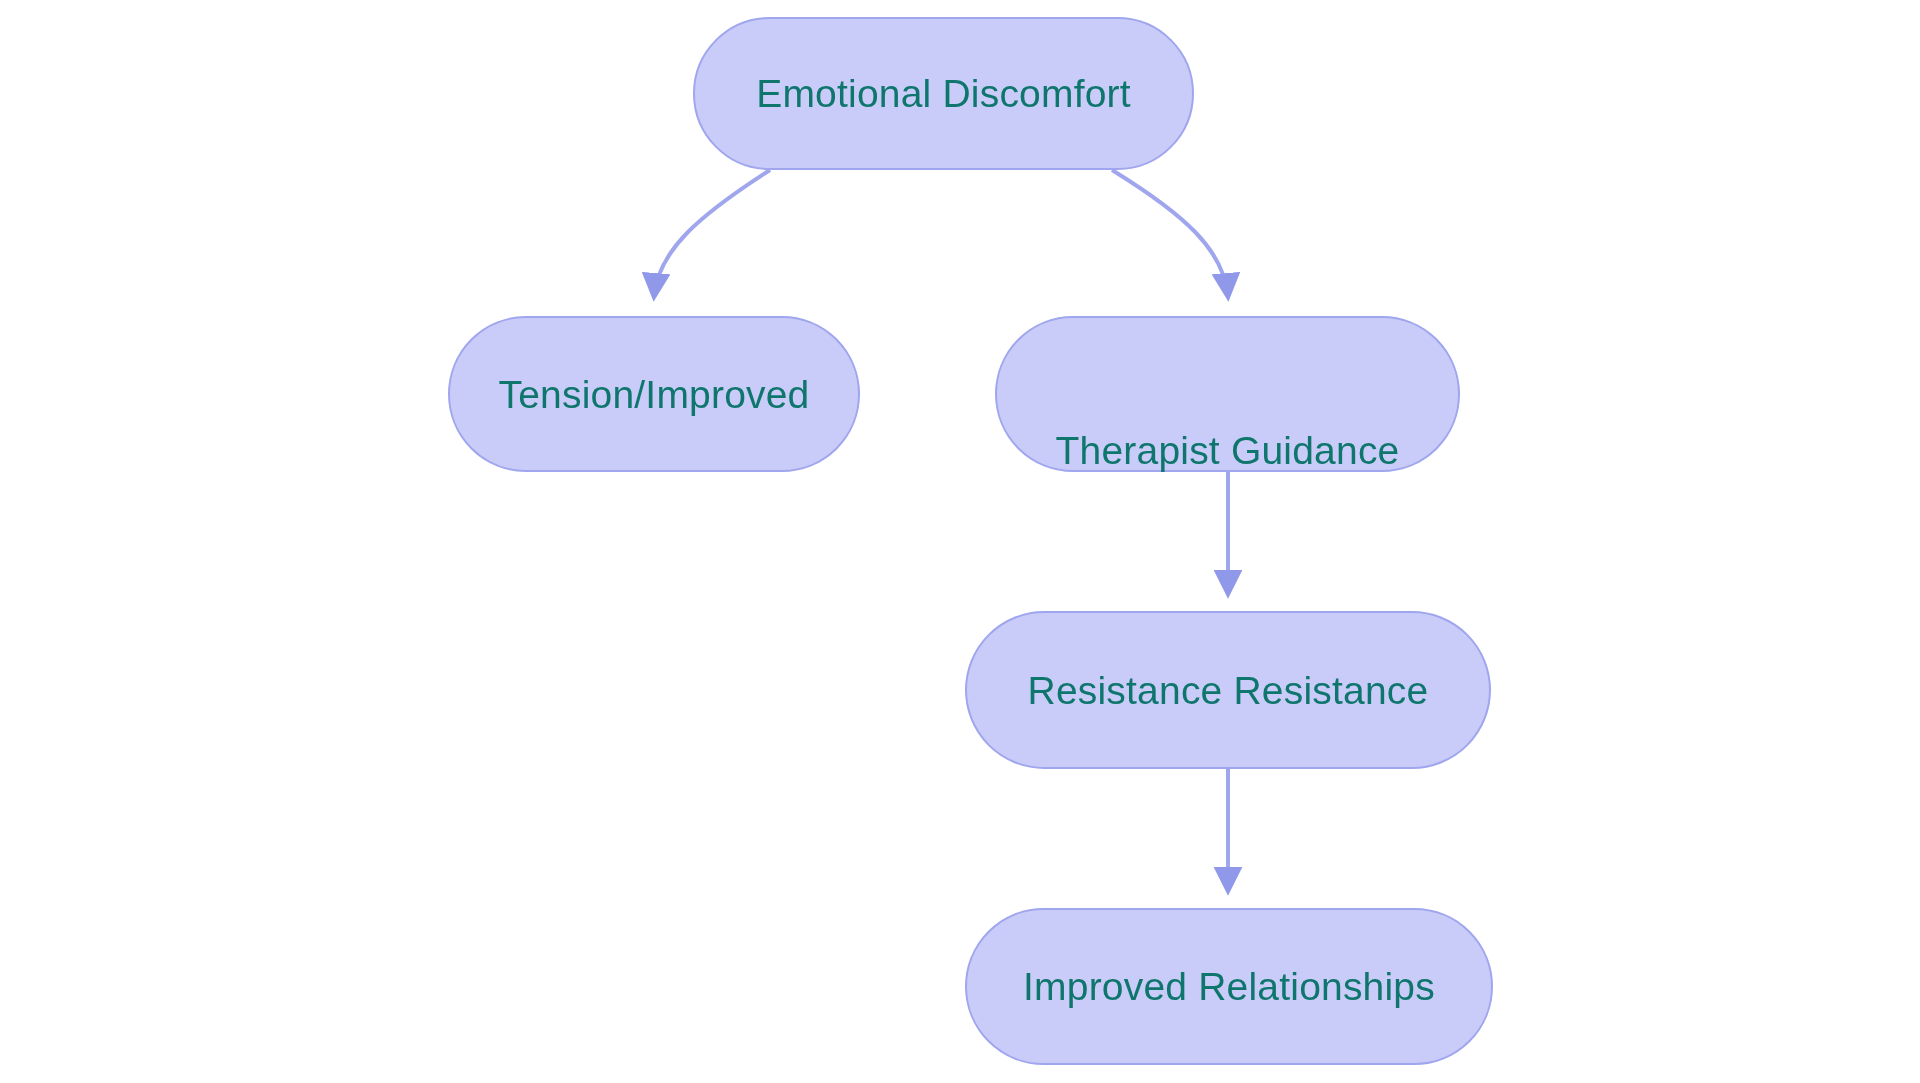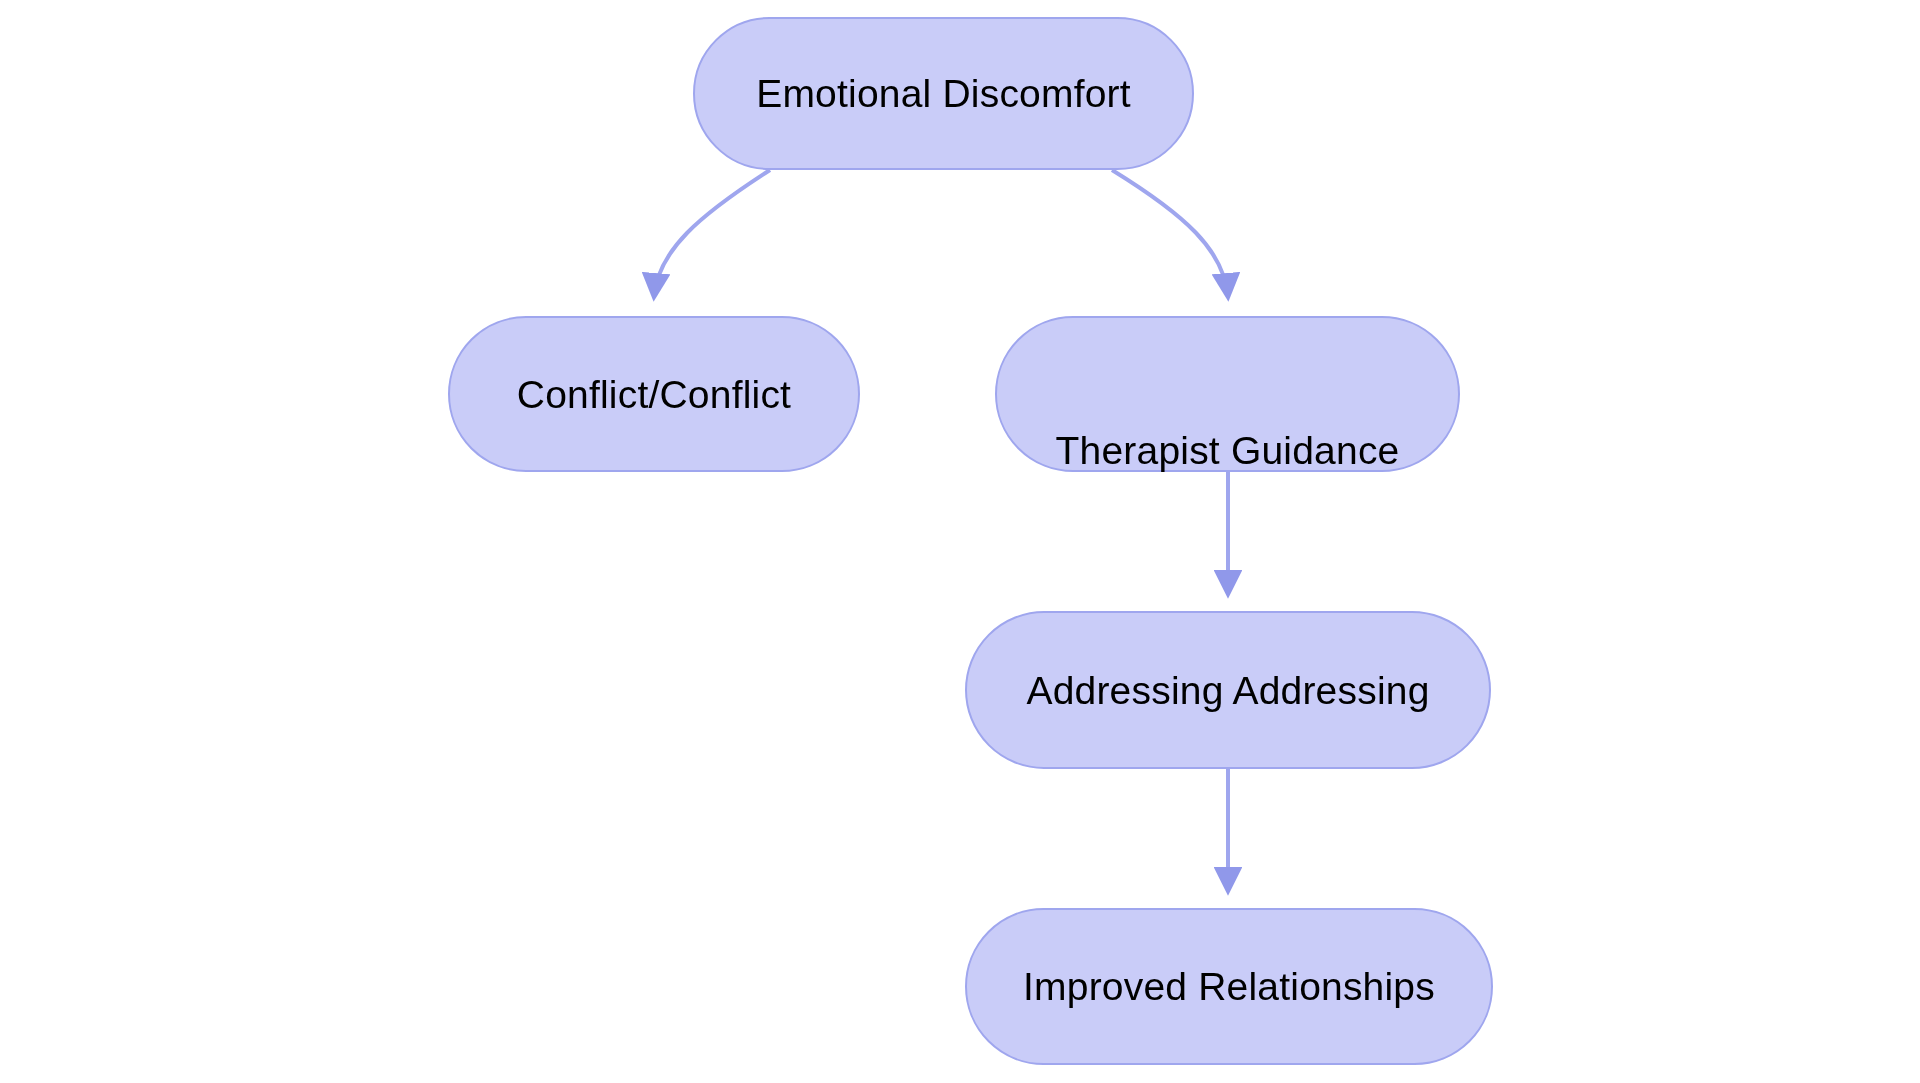--- a/index.html
+++ b/index.html
@@ -30,21 +30,21 @@
   }
   .node {
     position: absolute;
     box-sizing: border-box;
     display: flex;
     align-items: center;
     justify-content: center;
     background: #c9ccf8;
     border: 2px solid #9fa6ee;
     border-radius: 999px;
-    color: #000000;
+    color: #0f766e;
     font-size: 39px;
     font-weight: 400;
     letter-spacing: 0.2px;
     line-height: 1;
     white-space: nowrap;
     user-select: none;
   }
   .node-label {
     display: block;
     padding: 0 14px;
@@ -69,28 +69,28 @@
     <path d="M 1228 472 L 1228 594" fill="none" stroke="#9fa6ee" stroke-width="4" marker-end="url(#arrow-head)"></path>
 
     <path d="M 1228 769 L 1228 891" fill="none" stroke="#9fa6ee" stroke-width="4" marker-end="url(#arrow-head)"></path>
   </svg>
 
   <div class="node" id="node-emotional-discomfort" style="left:693px; top:17px; width:501px; height:153px;">
     <span class="node-label">Emotional Discomfort</span>
   </div>
 
   <div class="node" id="node-tension-conflict" style="left:448px; top:316px; width:412px; height:156px;">
-    <span class="node-label">Conflict/Conflict</span>
+    <span class="node-label">Tension/Improved</span>
   </div>
 
   <div class="node" id="node-therapist-guidance" style="left:995px; top:316px; width:465px; height:156px;align-items:flex-end;">
     <span class="node-label">Therapist Guidance</span>
   </div>
 
   <div class="node" id="node-addressing-resistance" style="left:965px; top:611px; width:526px; height:158px;">
-    <span class="node-label">Addressing Addressing</span>
+    <span class="node-label">Resistance Resistance</span>
   </div>
 
   <div class="node" id="node-improved-relationships" style="left:965px; top:908px; width:528px; height:157px;">
     <span class="node-label">Improved Relationships</span>
   </div>
 
 </div>
 
 </body></html>

